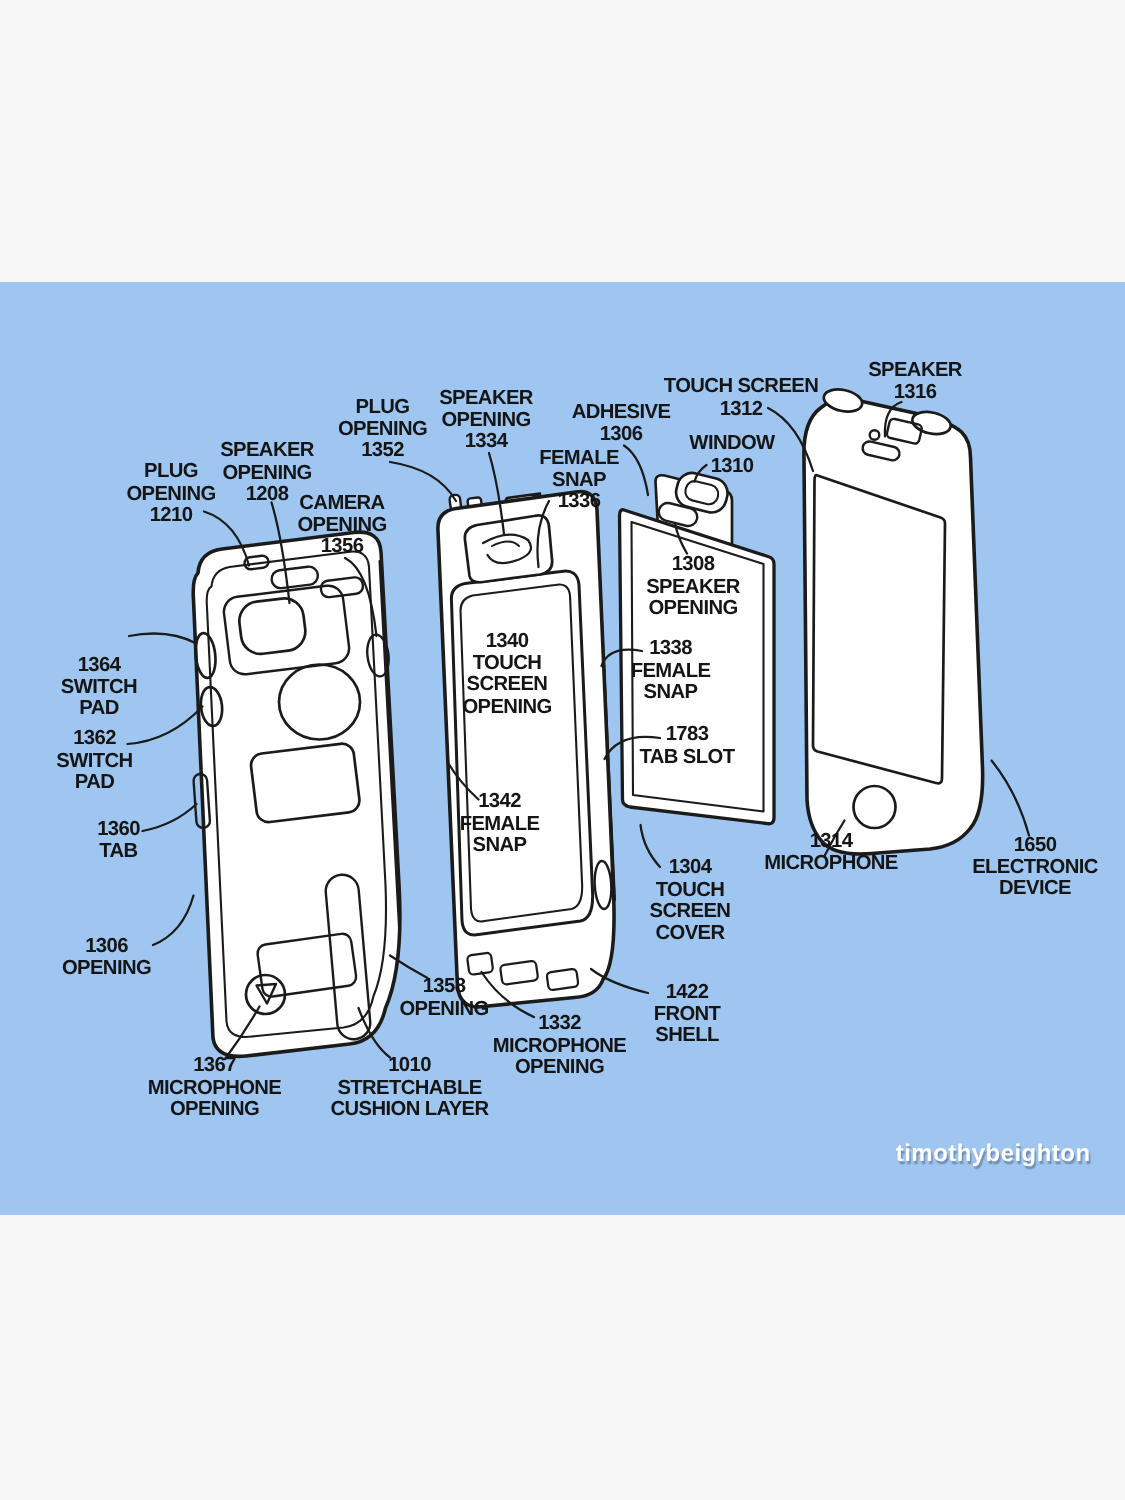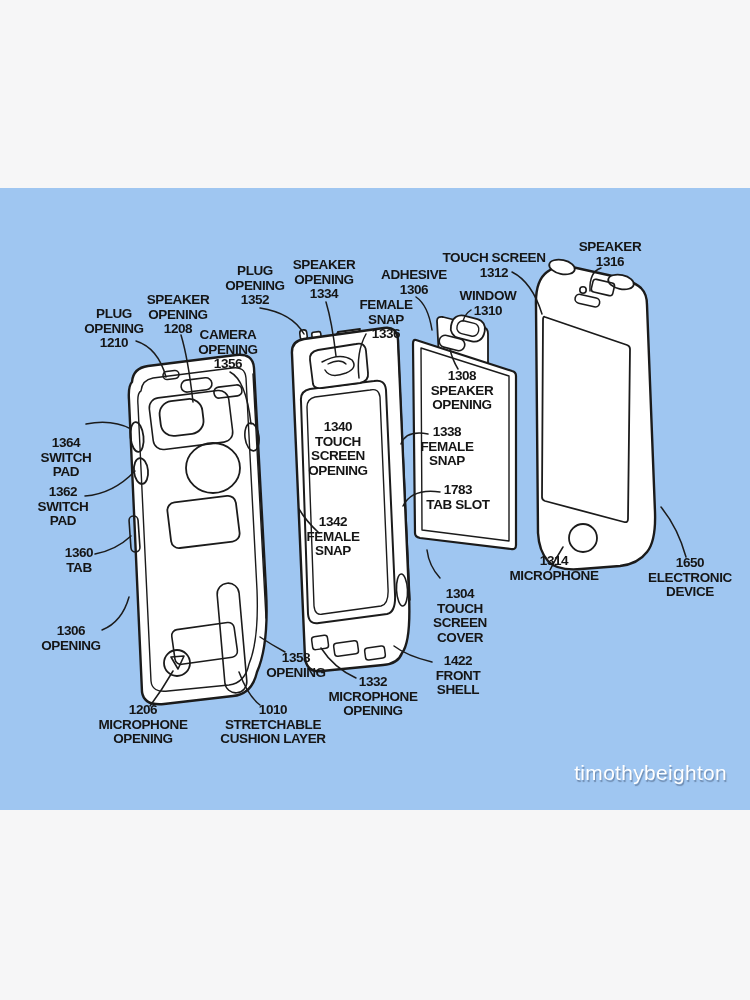--- a/index.html
+++ b/index.html
@@ -15,21 +15,21 @@
   #diagram-svg{position:absolute;left:0;top:0;width:750px;height:1000px;}
   .lbl{
     position:absolute;transform:translate(-50%,-50%);
     text-align:center;white-space:pre-line;
     font-size:13.5px;line-height:14.5px;font-weight:bold;
     letter-spacing:-0.4px;color:#151515;
   }
   .lbl .u{}
   #watermark{
     position:absolute;right:23px;top:761px;
-    font-size:21px;font-weight:normal;letter-spacing:0.3px;
+    font-size:16px;font-weight:bold;letter-spacing:0.3px;
     color:#ffffff;text-shadow:1px 2px 1px rgba(70,90,120,0.55);
   }
 </style>
 </head>
 <body>
 
 <div id="art-panel"></div>
 
 <svg id="diagram-svg" viewBox="0 0 750 1000" fill="none" stroke="#1b1b1b" stroke-linecap="round" stroke-linejoin="round">
 
@@ -166,44 +166,44 @@
 <div class="lbl" style="left:66px;top:458px">1364
 SWITCH
 PAD</div>
 <div class="lbl" style="left:63px;top:507px">1362
 SWITCH
 PAD</div>
 <div class="lbl" style="left:79px;top:560px">1360
 TAB</div>
 <div class="lbl" style="left:71px;top:638px">1306
 OPENING</div>
-<div class="lbl" style="left:143px;top:725px">1206
+<div class="lbl" style="left:143px;top:725px">1367
 MICROPHONE
 OPENING</div>
 <div class="lbl" style="left:273px;top:725px">1010
 STRETCHABLE
 CUSHION LAYER</div>
 <div class="lbl" style="left:296px;top:665px">1358
 OPENING</div>
 <div class="lbl" style="left:373px;top:697px">1332
 MICROPHONE
 OPENING</div>
 <div class="lbl" style="left:458px;top:676px">1422
 FRONT
 SHELL</div>
-<div class="lbl" style="left:460px;top:616px">1304
+<div class="lbl" style="left:460px;top:600px">1304
 TOUCH
 SCREEN
 COVER</div>
 <div class="lbl" style="left:554px;top:568px">1314
 MICROPHONE</div>
 <div class="lbl" style="left:690px;top:578px">1650
 ELECTRONIC
 DEVICE</div>
-<div class="lbl" style="left:333px;top:537px">1342
+<div class="lbl" style="left:333px;top:549px">1342
 FEMALE
 SNAP</div>
 <div class="lbl" style="left:462px;top:391px">1308
 SPEAKER
 OPENING</div>
 <div class="lbl" style="left:447px;top:447px">1338
 FEMALE
 SNAP</div>
 <div class="lbl" style="left:458px;top:497px">1783
 TAB SLOT</div>

